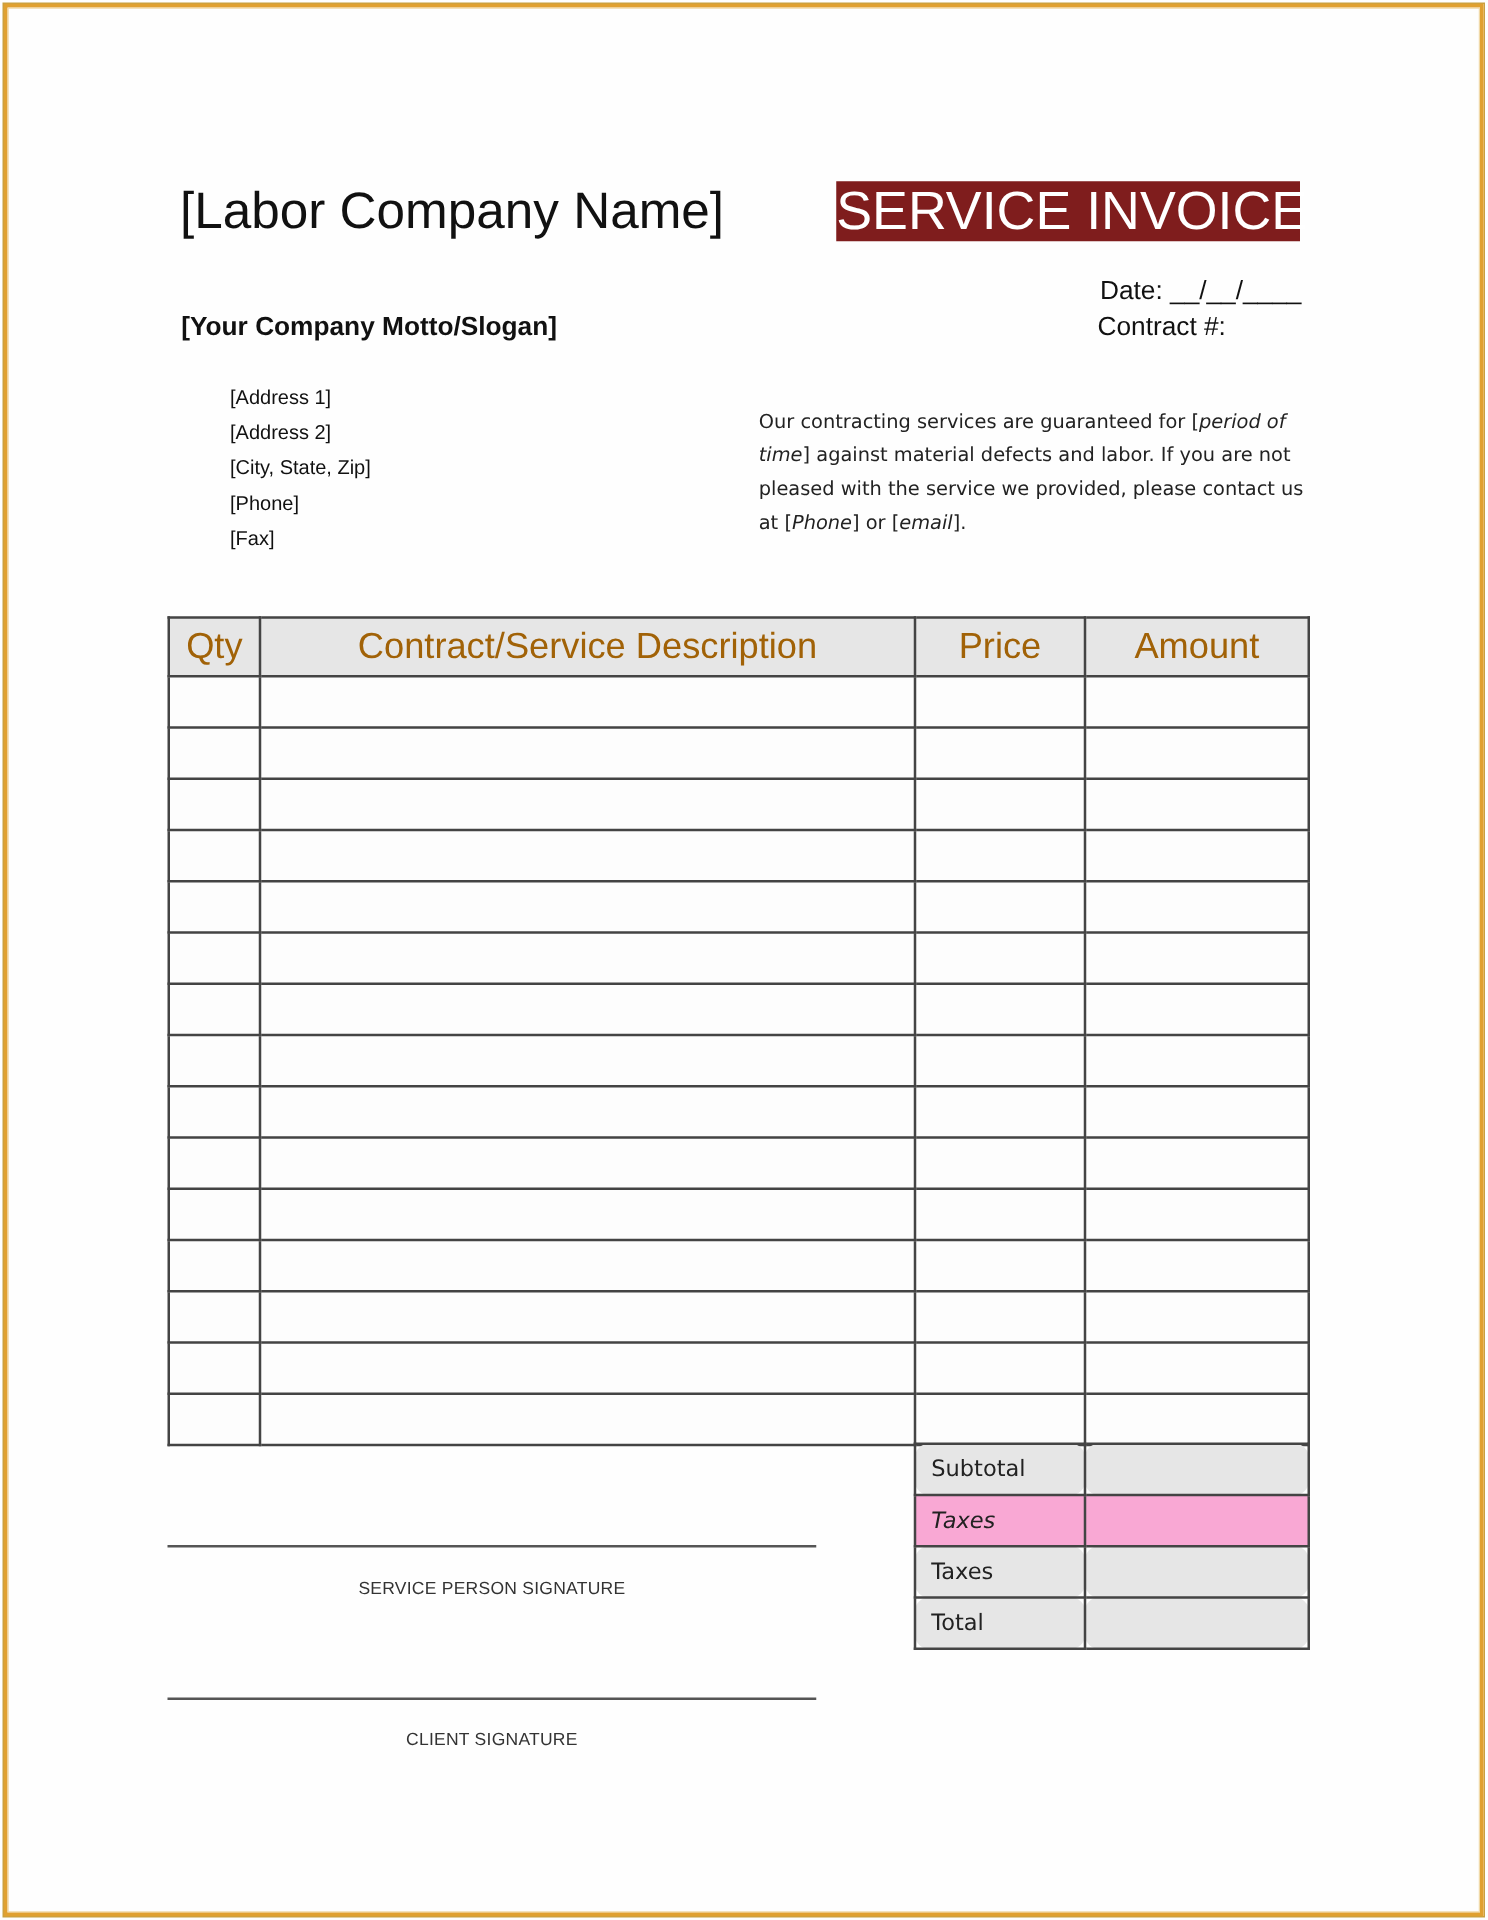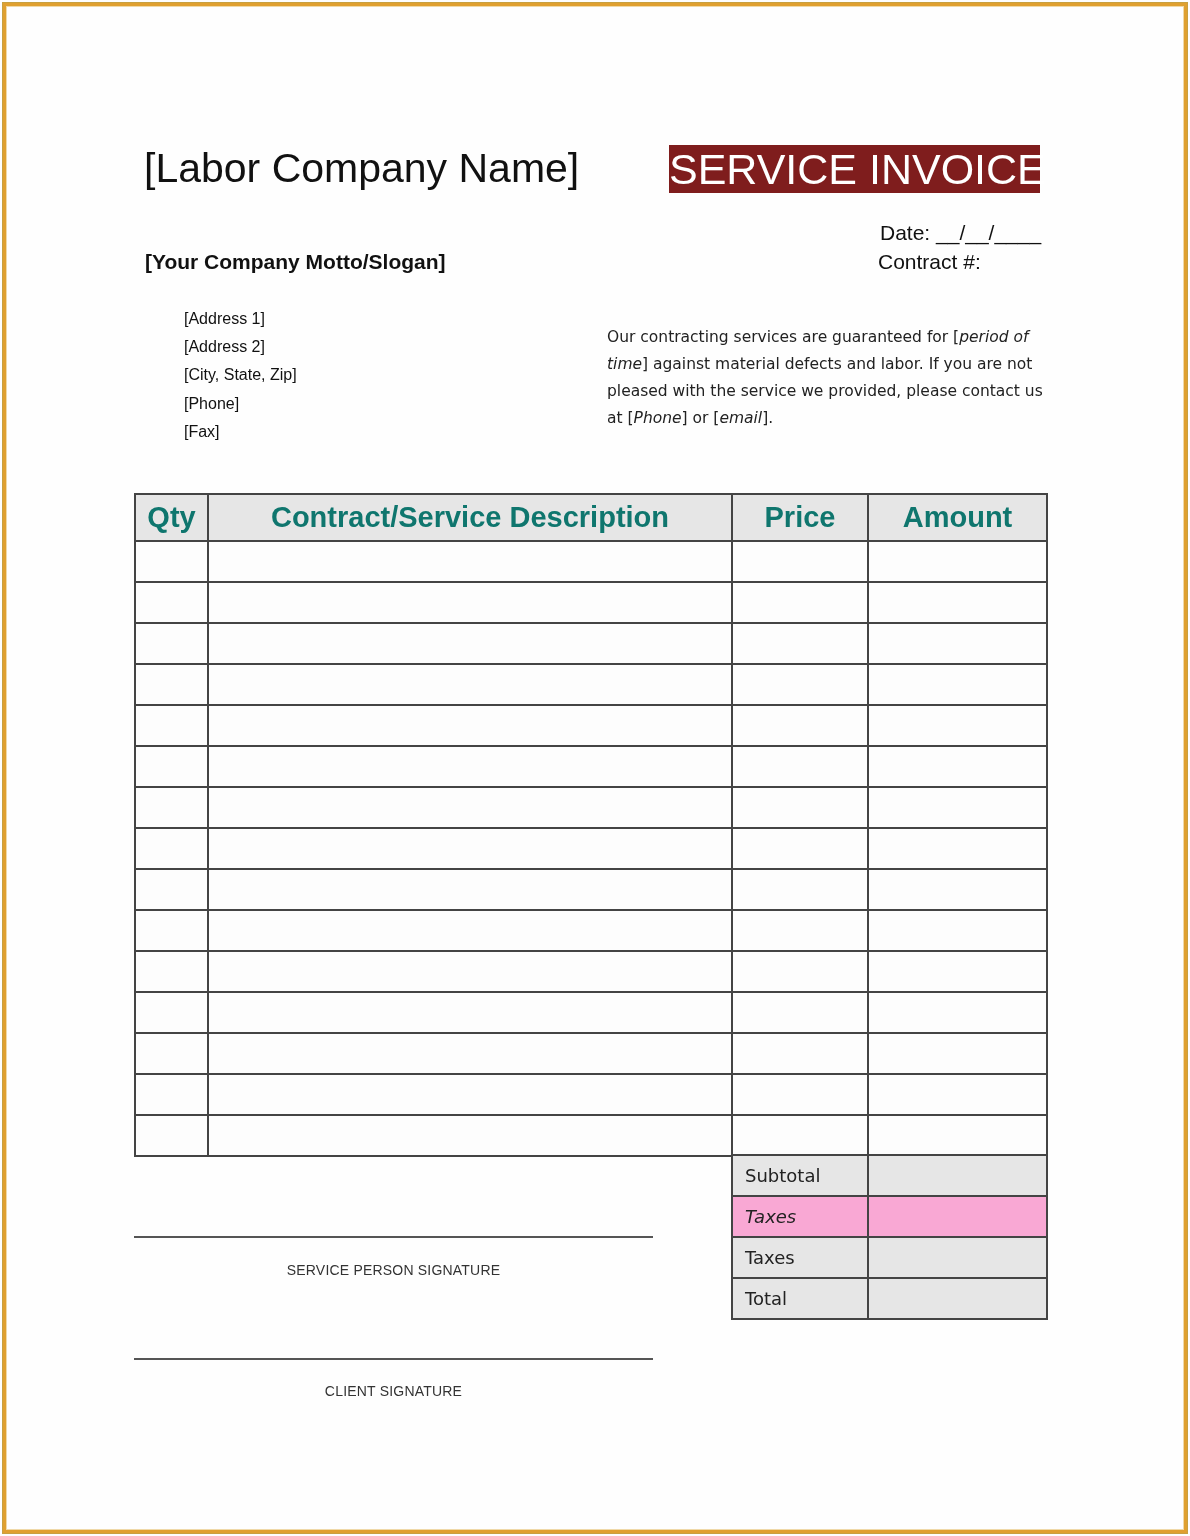--- a/index.html
+++ b/index.html
@@ -29,40 +29,40 @@
     font-family:"DejaVu Sans", sans-serif; font-size:15.5px; line-height:27px; color:#222;
   }
   .guarantee i { font-style:italic; }
 
   table.items {
     position:absolute; left:134px; top:493px;
     border-collapse:collapse; table-layout:fixed;
   }
   table.items th, table.items td { border:2px solid #444; padding:0; }
   table.items th {
-    background:#e6e6e6; height:45px; font-size:29px; font-weight:bold;
-    text-align:center; color:#0f766e;
+    background:#e6e6e6; height:45px; font-size:29px; font-weight:normal;
+    text-align:center; color:#a16207;
   }
   table.items td { height:39px; background:#fdfdfd; }
   col.c-qty { width:73px; }
   col.c-desc { width:524px; }
   col.c-price { width:136px; }
   col.c-amt { width:179px; }
 
   table.totals {
     position:absolute; left:731px; top:1154px;
     border-collapse:collapse; table-layout:fixed;
   }
   table.totals td { border:2px solid #444; height:39px; padding:0; }
   table.totals td.lbl {
     width:122px; padding-left:12px; font-family:"DejaVu Sans", sans-serif;
     font-size:18px; color:#222;
   }
   table.totals td.val { width:177px; }
-  table.totals tr.shade td { background:#e6e6e6; }
+  table.totals tr.shade td { background:#e6e6e6;border-radius:11px; }
   table.totals tr.plain td { background:#f9a8d4;font-style:italic; }
 
   .sig-line { position:absolute; left:134px; width:519px; height:0; border-top:2px solid #555; }
   .sig-label { position:absolute; width:519px; left:134px; text-align:center; font-size:14px; color:#333; letter-spacing:0.2px; }
 </style>
 </head>
 <body>
 
 <div class="frame"></div>
 

